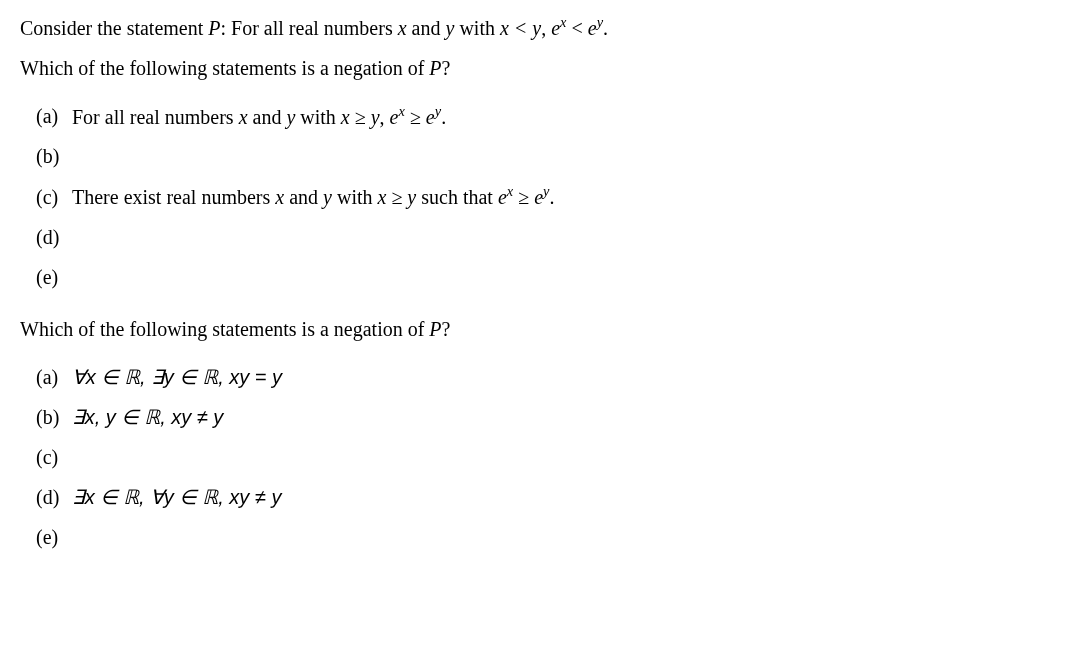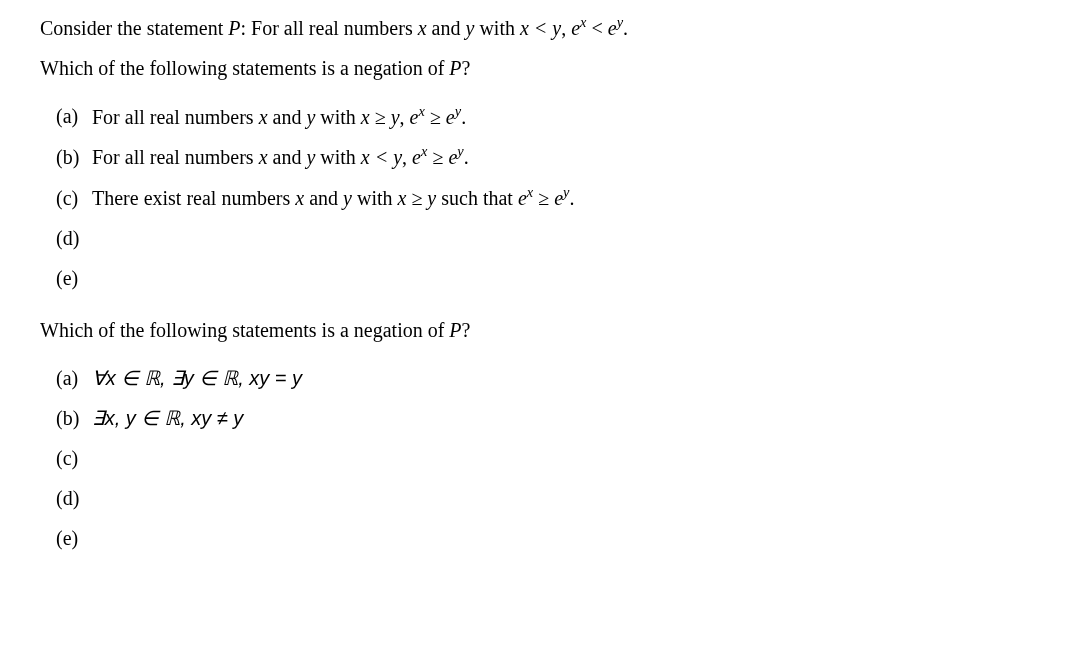--- a/index.html
+++ b/index.html
@@ -11,21 +11,20 @@
       font-family: 'Georgia', 'Times New Roman', serif;
       font-size: 20px;
       color: #000;
       background: #fff;
       padding: 10px 20px;
       line-height: 1.7;
       width: 1067px;
     }
     .problem {
       margin-bottom: 18px;
-      margin-left: 20px;
     }
     .prompt {
       margin-bottom: 14px;
     }
     .prompt-line {
       margin-bottom: 6px;
     }
     .options {
       padding-left: 16px;
     }
@@ -63,23 +62,20 @@
   </div>
   <div class="options">
     <div class="option">
       <span class="option-label">(a)</span>
       <span>
         <span>For all real numbers </span><span class="italic">x</span><span> and </span><span class="italic">y</span><span> with </span><span class="italic">x ≥ y</span><span>, </span><span class="italic">e</span><span class="sup">x</span><span> ≥ </span><span class="italic">e</span><span class="sup">y</span><span>.</span>
       </span>
     </div>
     <div class="option">
       <span class="option-label">(b)</span>
-      <span>
-        <span>For all real numbers </span><span class="italic">x</span><span> and </span><span class="italic">y</span><span> with </span><span class="italic">x &lt; y</span><span>, </span><span class="italic">e</span><span class="sup">x</span><span> ≥ </span><span class="italic">e</span><span class="sup">y</span><span>.</span>
-      </span>
     </div>
     <div class="option">
       <span class="option-label">(c)</span>
       <span>
         <span>There exist real numbers </span><span class="italic">x</span><span> and </span><span class="italic">y</span><span> with </span><span class="italic">x ≥ y</span><span> such that </span><span class="italic">e</span><span class="sup">x</span><span> ≥ </span><span class="italic">e</span><span class="sup">y</span><span>.</span>
       </span>
     </div>
     <div class="option">
       <span class="option-label">(d)</span>
     </div>
@@ -102,18 +98,19 @@
     </div>
     <div class="option">
       <span class="option-label">(b)</span>
       <span class="italic bb">∃x, y ∈ ℝ, xy ≠ y</span>
     </div>
     <div class="option">
       <span class="option-label">(c)</span>
     </div>
     <div class="option">
       <span class="option-label">(d)</span>
+      <span class="italic bb">∃x ∈ ℝ, ∀y ∈ ℝ, xy ≠ y</span>
     </div>
     <div class="option">
       <span class="option-label">(e)</span>
     </div>
   </div>
 </div>
 
 </body></html>

